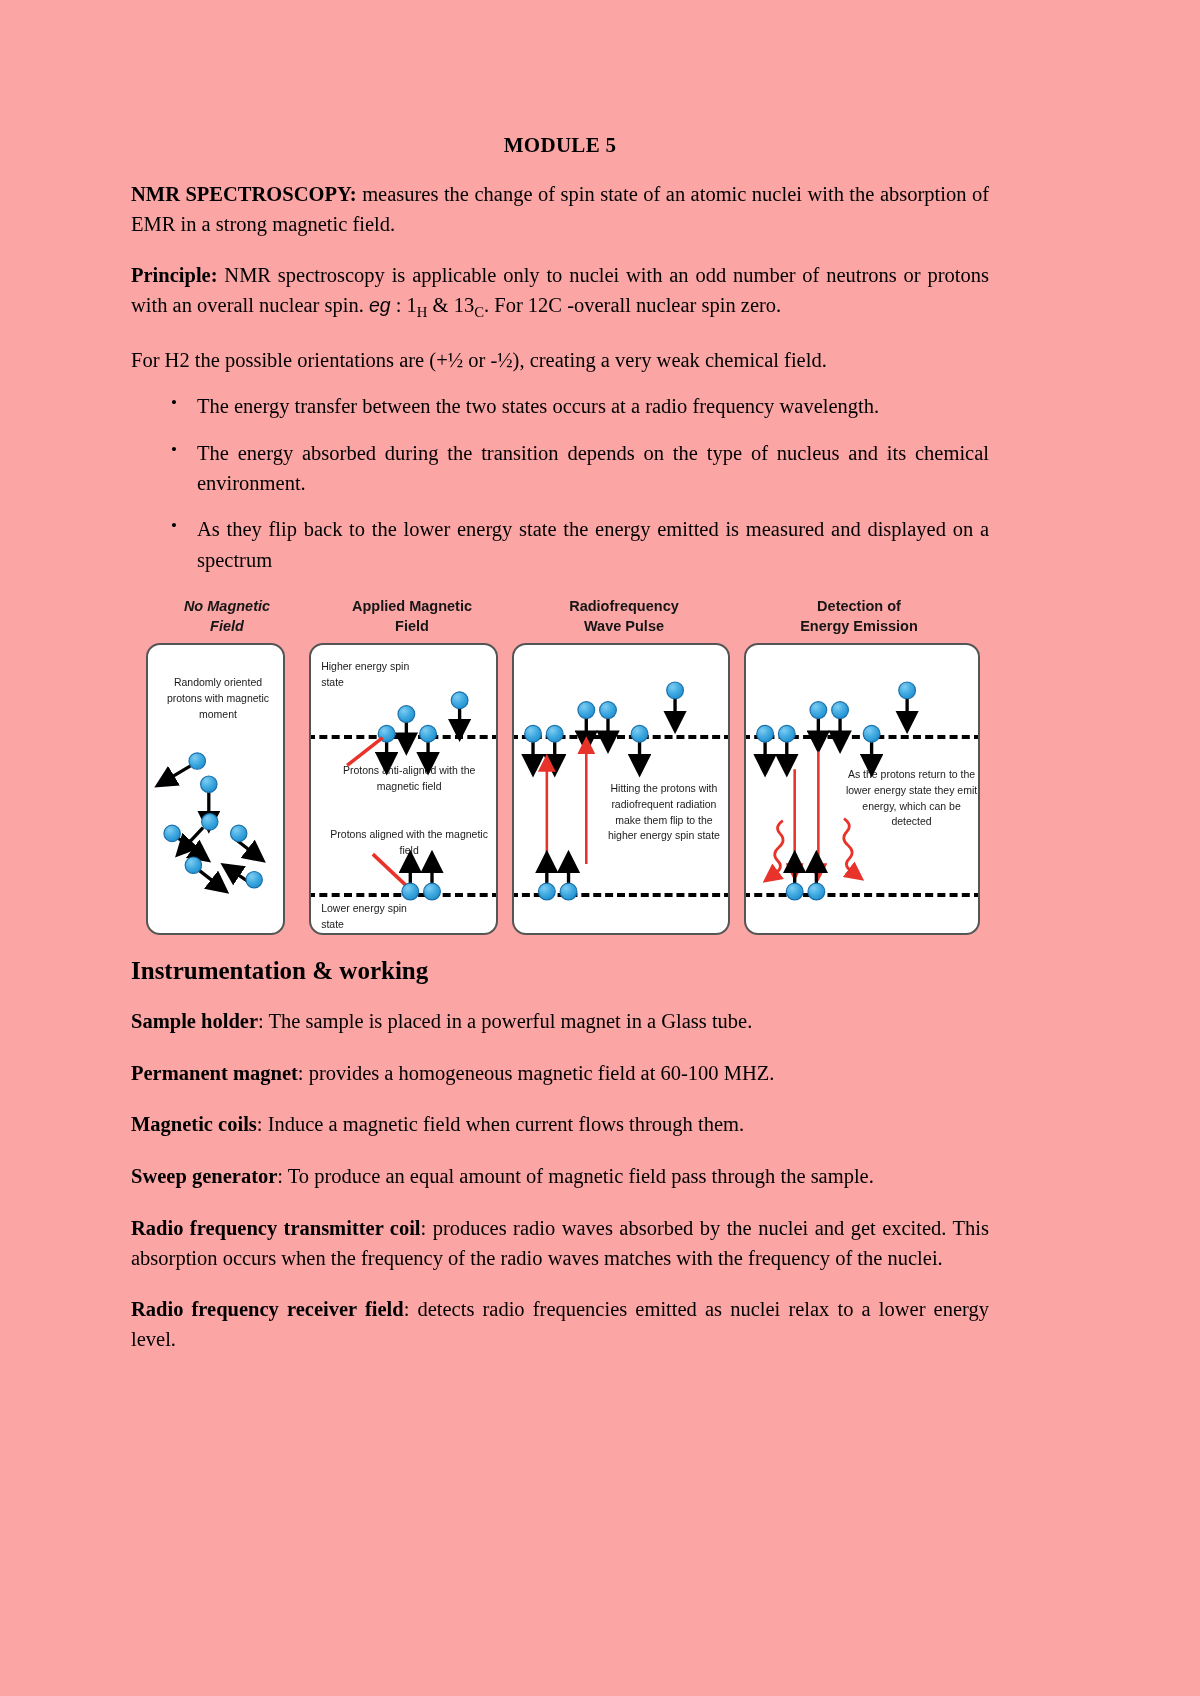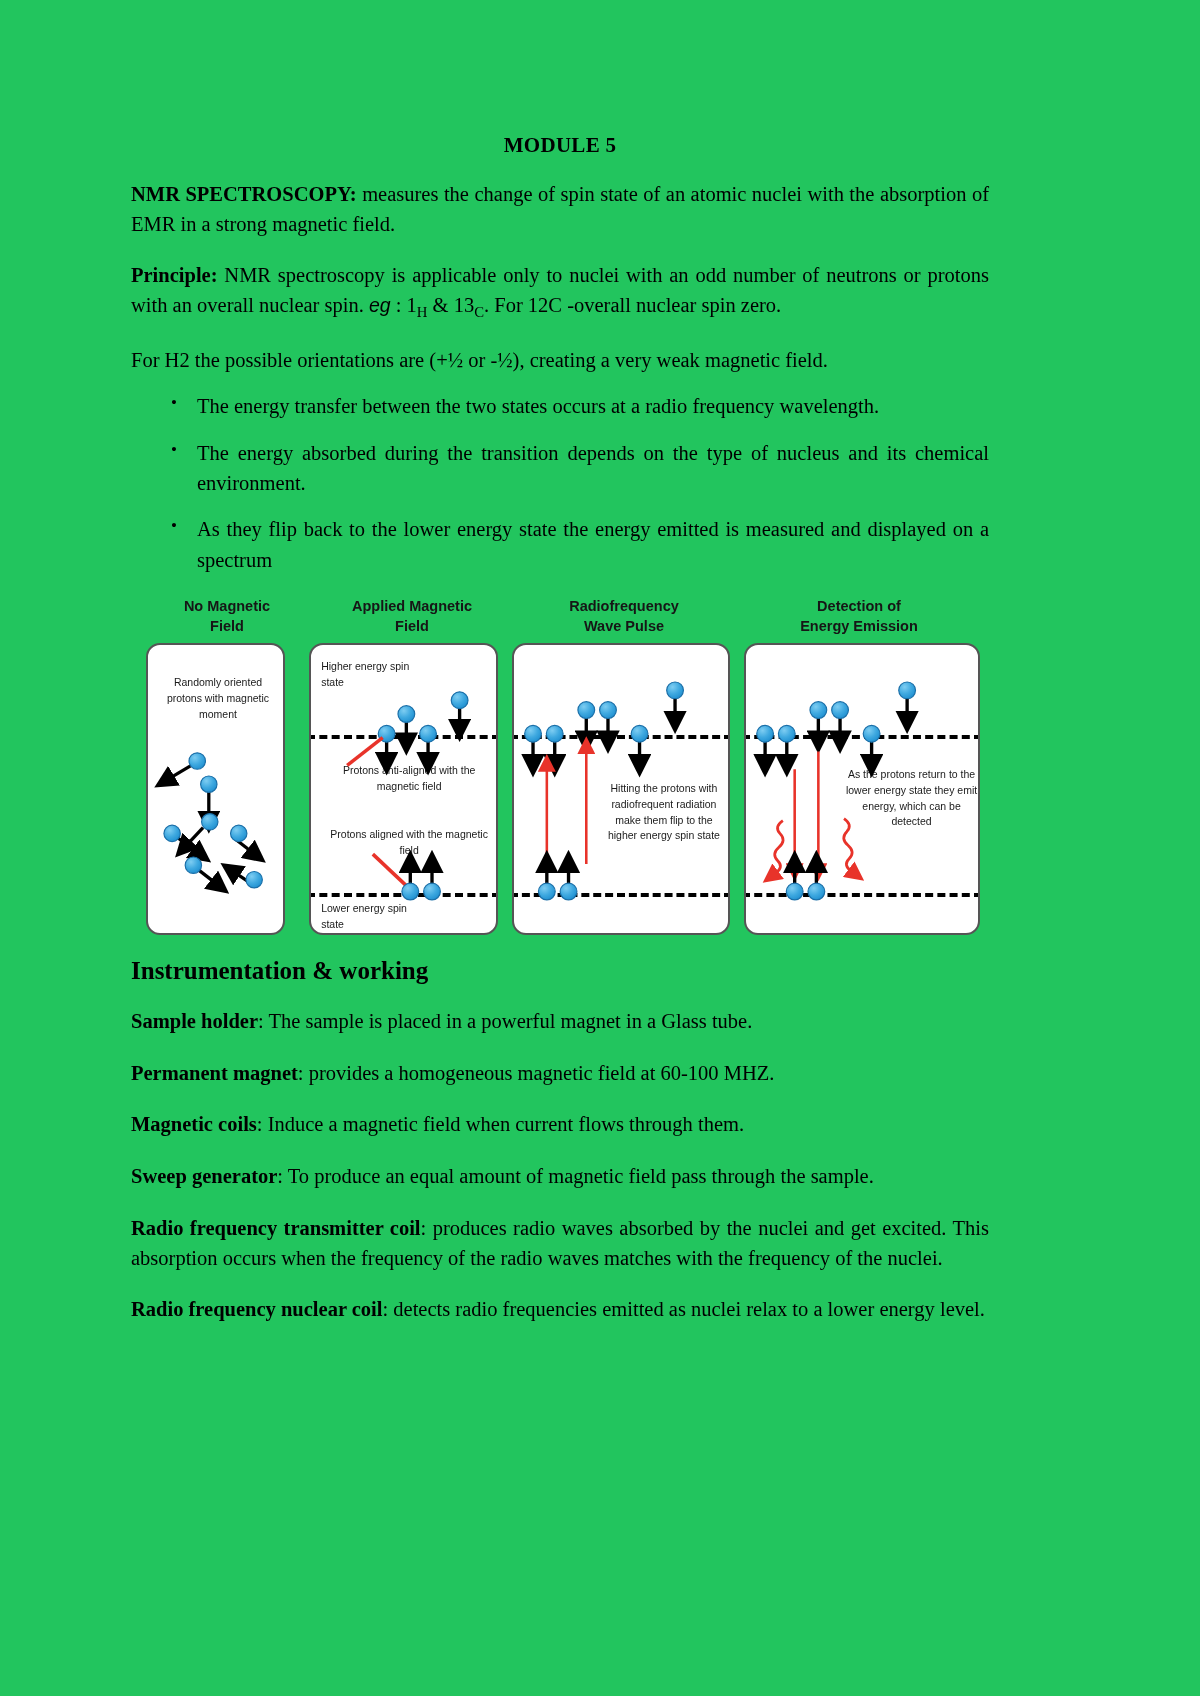--- a/index.html
+++ b/index.html
@@ -8,21 +8,21 @@
     background: #ffffff;
   }
   body {
     font-family: "Liberation Serif", "DejaVu Serif", serif;
     color: #000000;
   }
   .page {
     position: relative;
     width: 1200px;
     height: 1696px;
-    background: #22c55e;
+    background: #fca5a5;
     overflow: hidden;
     box-sizing: border-box;
     padding: 0;
   }
   .content {
     position: absolute;
     left: 131px;
     top: 0;
     width: 858px;
   }
@@ -89,21 +89,21 @@
   }
   .fig-head {
     flex: 1 1 0;
     text-align: center;
     font-family: "Liberation Sans", sans-serif;
     font-weight: bold;
     font-size: 14.5px;
     line-height: 1.35;
     color: #161616;
   }
-  .fig-head.h1 { flex: 0 0 174px; }
+  .fig-head.h1 { flex: 0 0 174px; font-style: italic; }
   .fig-head.h2 { flex: 0 0 196px; }
   .fig-head.h3 { flex: 0 0 228px; }
   .fig-head.h4 { flex: 0 0 242px; }
   .panels {
     position: relative;
     display: flex;
     gap: 0;
     height: 292px;
   }
   .panel {
@@ -154,21 +154,21 @@
 
 <div class="page">
   <div class="content">
 
     <div class="doc-title">MODULE 5</div>
 
     <p class="para"><b>NMR SPECTROSCOPY:</b><span> measures the change of spin state of an atomic nuclei with the absorption of EMR in a strong magnetic field.</span></p>
 
     <p class="para"><b>Principle:</b><span> NMR spectroscopy is applicable only to nuclei with an odd number of neutrons or protons with an overall nuclear spin. </span><span class="eg">eg</span><span> : 1<span class="sub">H</span> &amp; 13<span class="sub">C</span></span><span>. For 12C -overall nuclear spin zero.</span></p>
 
-    <p class="para nojust">For H2 the possible orientations are (+½ or -½), creating a very weak magnetic field.</p>
+    <p class="para nojust">For H2 the possible orientations are (+½ or -½), creating a very weak chemical field.</p>
 
     <ul class="bullets">
       <li>The energy transfer between the two states occurs at a radio frequency wavelength.</li>
       <li>The energy absorbed during the transition depends on the type of nucleus and its chemical environment.</li>
       <li>As they flip back to the lower energy state the energy emitted is measured and displayed on a spectrum</li>
     </ul>
 
     <div class="figure">
 
       <div class="fig-headers">
@@ -356,16 +356,16 @@
       </div>
     </div>
 
     <div class="section-head">Instrumentation &amp; working</div>
 
     <p class="para"><b>Sample holder</b><span>: The sample is placed in a powerful magnet in a Glass tube.</span></p>
     <p class="para"><b>Permanent magnet</b><span>: provides a homogeneous magnetic field at 60-100 MHZ.</span></p>
     <p class="para"><b>Magnetic coils</b><span>: Induce a magnetic field when current flows through them.</span></p>
     <p class="para"><b>Sweep generator</b><span>: To produce an equal amount of magnetic field pass through the sample.</span></p>
     <p class="para"><b>Radio frequency transmitter coil</b><span>: produces radio waves absorbed by the nuclei and get excited. This absorption occurs when the frequency of the radio waves matches with the frequency of the nuclei.</span></p>
-    <p class="para"><b>Radio frequency nuclear coil</b><span>: detects radio frequencies emitted as nuclei relax to a lower energy level.</span></p>
+    <p class="para"><b>Radio frequency receiver field</b><span>: detects radio frequencies emitted as nuclei relax to a lower energy level.</span></p>
 
   </div>
 </div>
 
 </body></html>

